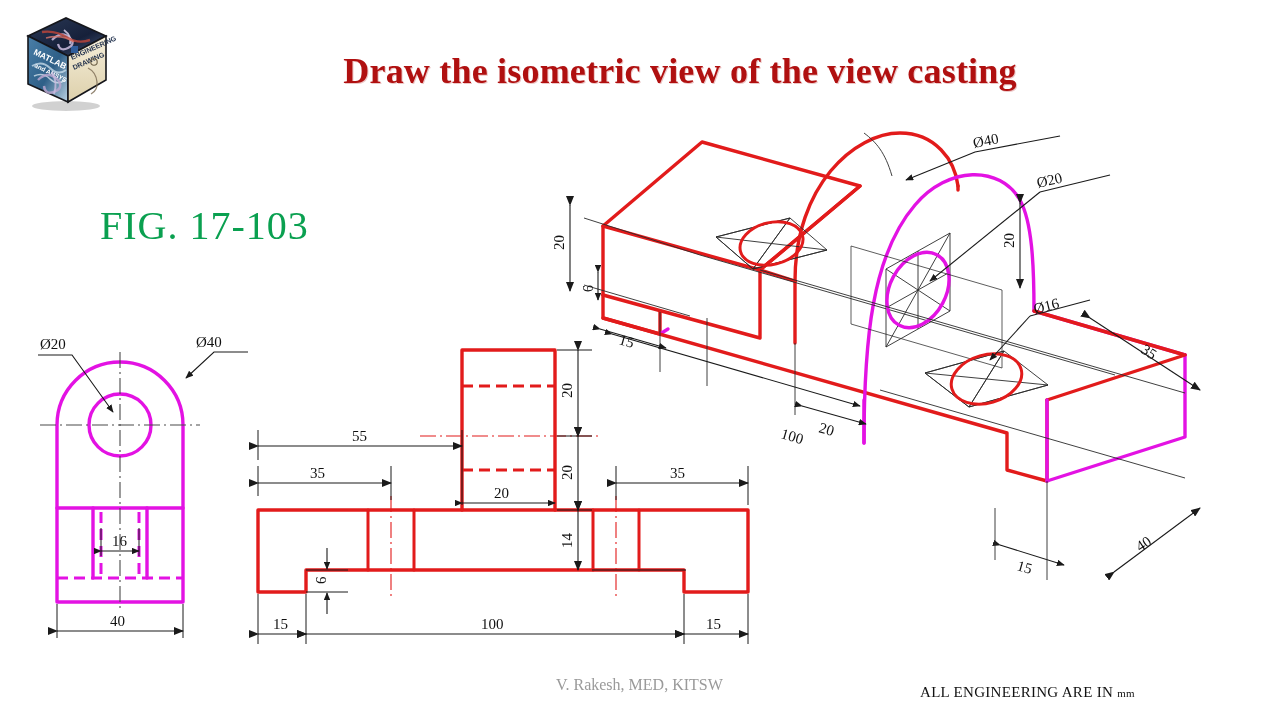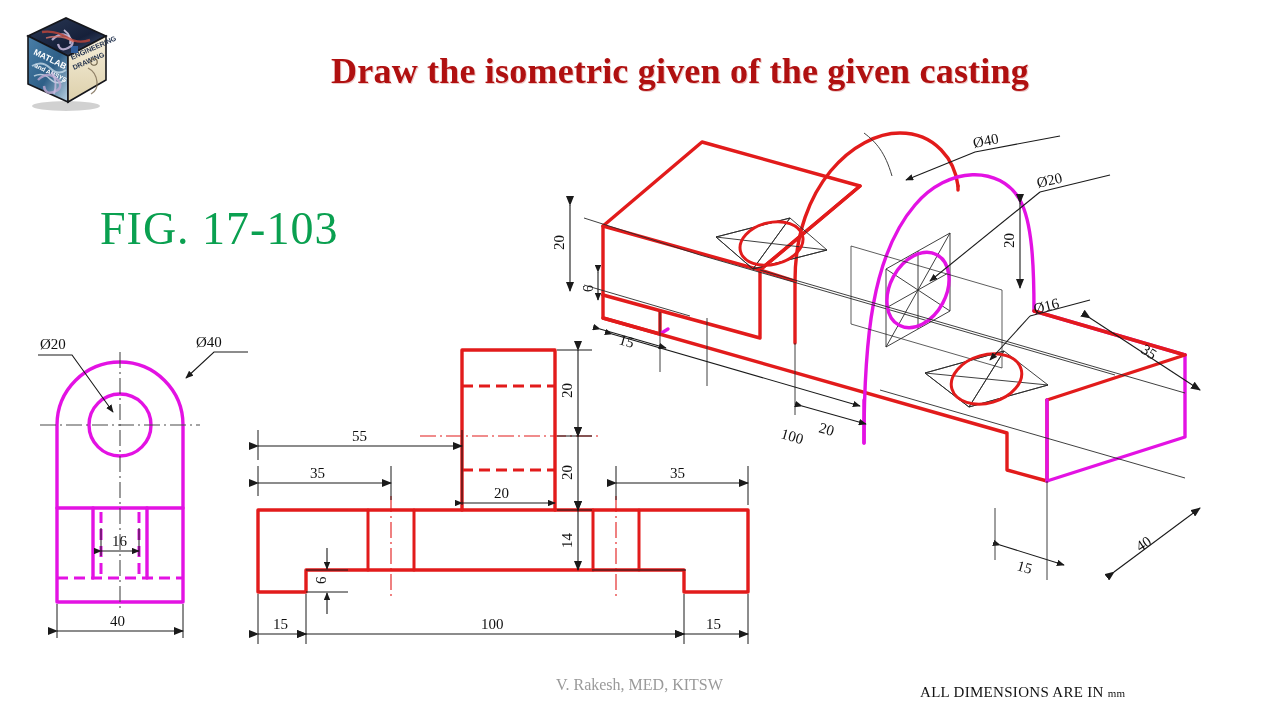--- a/index.html
+++ b/index.html
@@ -34,21 +34,21 @@
     font-size: 36px;
     color: #b01010;
     letter-spacing: 0.2px;
     text-shadow: 1px 1px 0 rgba(230,180,180,0.75);
   }
   .fig-text {
     position: absolute;
     left: 100px;
     top: 202px;
     font-family: "Liberation Serif", serif;
-    font-size: 46px;
+    font-size: 40px;
     color: #0aa050;
     letter-spacing: 1px;
   }
   .footer-author {
     position: absolute;
     left: 556px;
     top: 676px;
     font-family: "Liberation Serif", serif;
     font-size: 16px;
     color: #9a9a9a;
@@ -127,26 +127,26 @@
       <path d="M30,22 q14,-2 26,6 q10,6 22,2" stroke="#b9443a" stroke-width="2.4" fill="none" opacity="0.85"></path>
       <path d="M34,28 q16,-4 28,4" stroke="#d8766c" stroke-width="1.6" fill="none" opacity="0.8"></path>
     </g>
 
     <g>
       <path d="M26,70 q10,-10 20,0 q6,8 -4,12 q-9,3 -10,-6" stroke="#b8a6cf" stroke-width="2.4" fill="none" opacity="0.85"></path>
       <path d="M40,62 q6,10 2,22" stroke="#cbbde0" stroke-width="2" fill="none" opacity="0.8"></path>
     </g>
   </svg>
 
-  <div class="title-text">Draw the isometric given of the given casting</div>
+  <div class="title-text">Draw the isometric view of the view casting</div>
   <div class="fig-text">FIG. 17-103</div>
 
   <div class="footer-author">V. Rakesh,  MED, KITSW</div>
   <div class="footer-note">
-    <span>ALL DIMENSIONS ARE IN </span><span class="mm">mm</span>
+    <span>ALL ENGINEERING ARE IN </span><span class="mm">mm</span>
   </div>
 
   <svg id="drawing-svg" viewBox="0 0 1280 720">
     <defs>
       <marker id="ah" markerWidth="10" markerHeight="8" refX="9" refY="4" orient="auto" markerUnits="userSpaceOnUse">
         <path d="M0,0 L10,4 L0,8 z" fill="#1a1a1a"></path>
       </marker>
       <marker id="ahs" markerWidth="8" markerHeight="6.5" refX="7.2" refY="3.25" orient="auto" markerUnits="userSpaceOnUse">
         <path d="M0,0 L8,3.25 L0,6.5 z" fill="#1a1a1a"></path>
       </marker>

